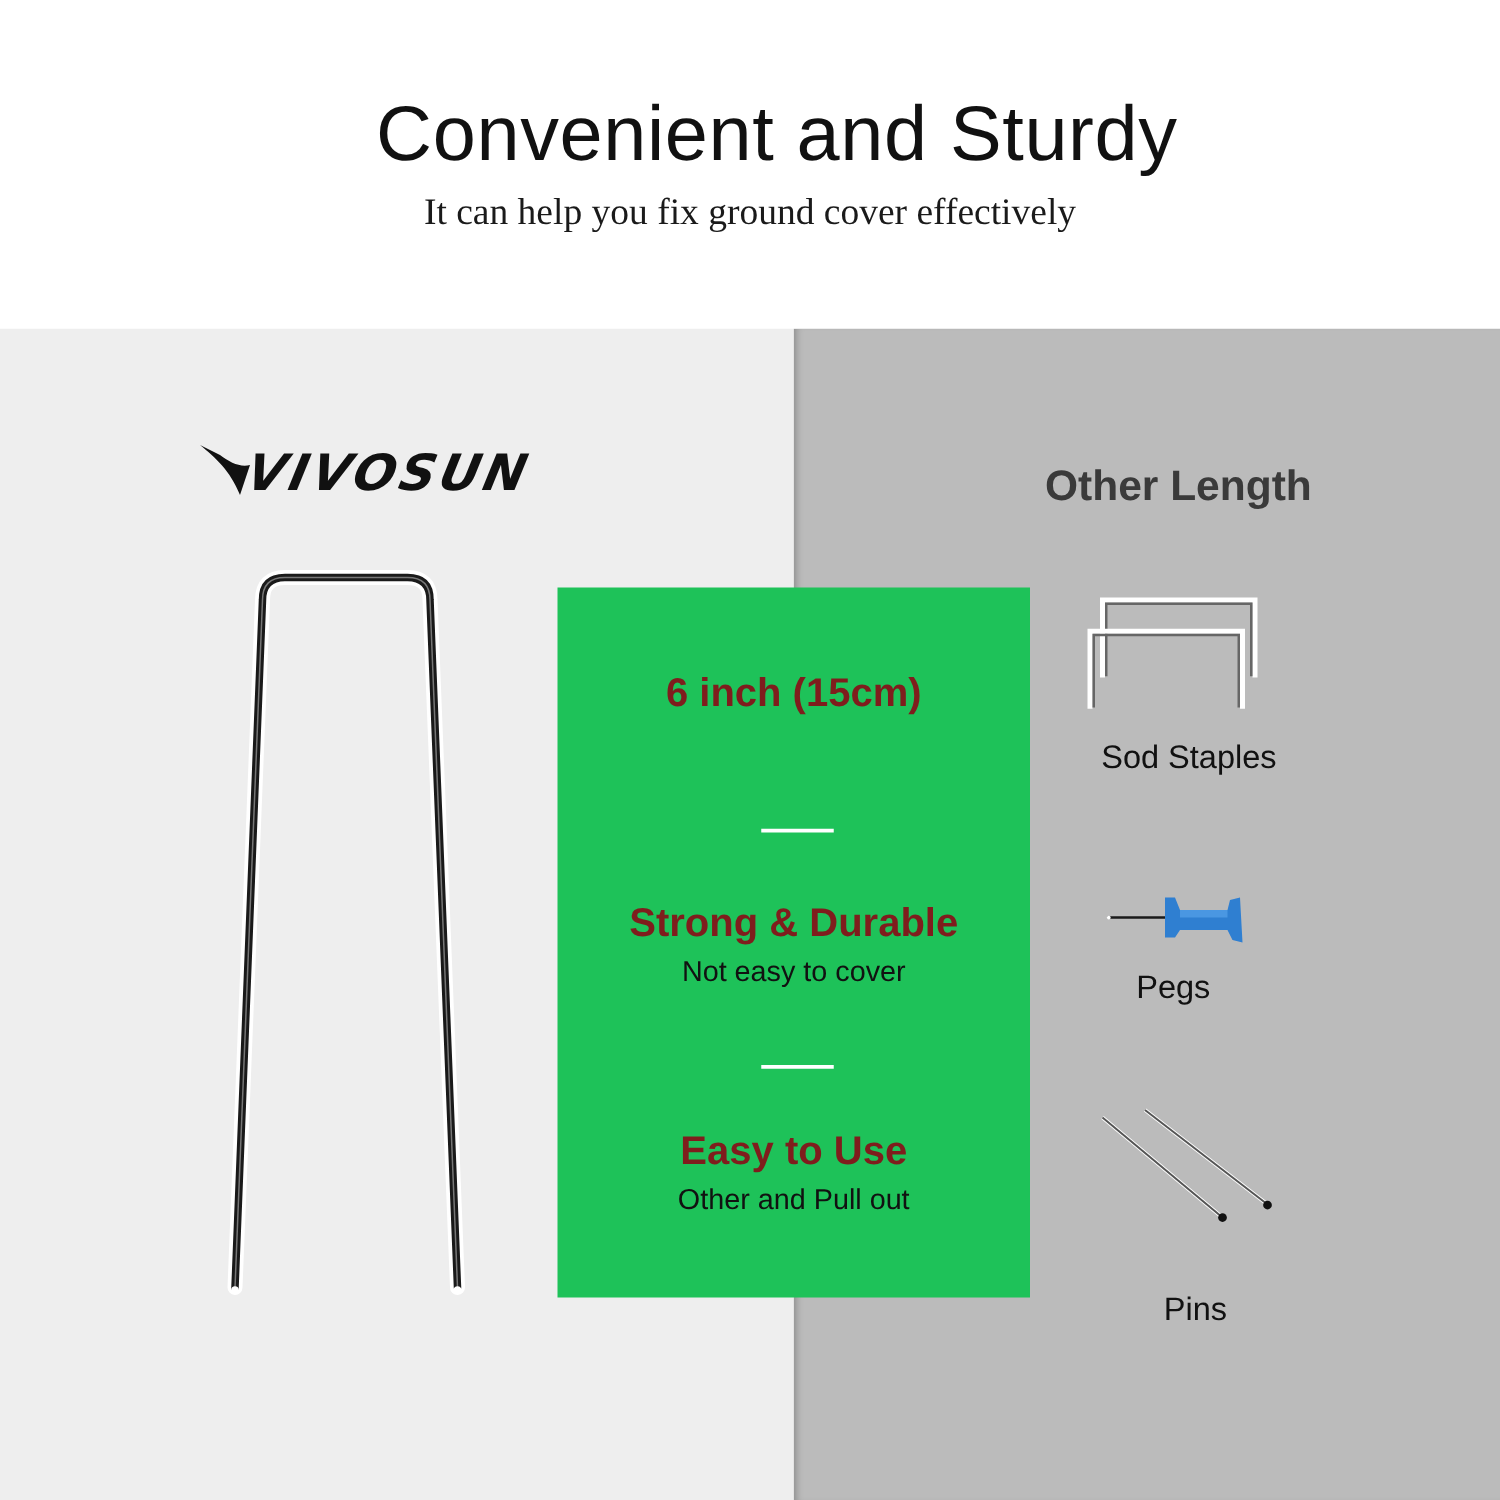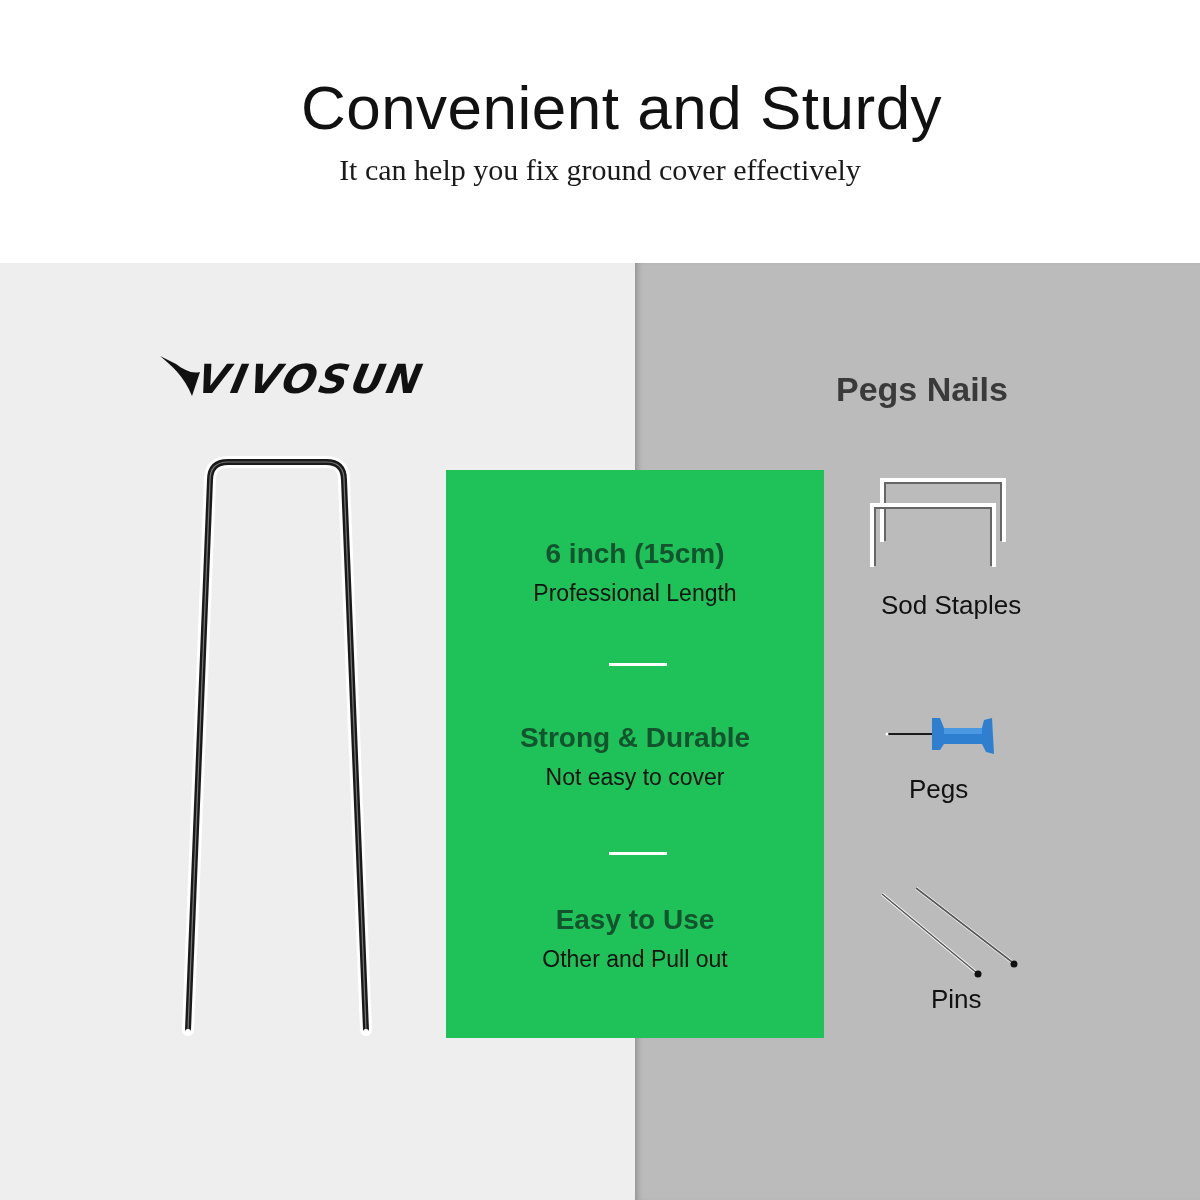--- a/index.html
+++ b/index.html
@@ -14,21 +14,21 @@
     .right-panel { position: absolute; left: 635px; top: 263px; width: 565px; height: 937px; background: #bbbbbb;
       box-shadow: inset 6px 0 6px -4px rgba(0,0,0,0.25); }
 
     .brand-logo { position: absolute; left: 158px; top: 352px; width: 242px; height: 56px; }
     .brand-text { position: absolute; left: 198px; top: 356px; font-size: 40px; font-weight: 900; font-style: italic; color: #111111; letter-spacing: 3px; transform: skewX(-12deg); font-family: "DejaVu Sans", sans-serif; }
 
     .staple-svg { position: absolute; left: 170px; top: 440px; }
 
     .green-box { position: absolute; left: 446px; top: 470px; width: 378px; height: 568px; background: #1ec259; text-align: center; }
     .feature { position: absolute; left: 0; right: 0; }
-    .feature-title { font-size: 28px; font-weight: 700; color: #14532d; line-height: 40px; }
+    .feature-title { font-size: 32px; font-weight: 700; color: #7f1d1d; line-height: 40px; }
     .feature-sub { font-size: 23px; color: #111111; line-height: 30px; margin-top: 4px; }
     .divider { position: absolute; left: 163px; width: 58px; height: 3px; background: #ffffff; }
 
     .other-title { position: absolute; left: 836px; top: 370px; font-size: 34px; font-weight: 700; color: #3a3a3a; }
     .item-label { position: absolute; font-size: 26px; color: #111111; }
     .icon-svg { position: absolute; }
   </style>
 </head>
 <body>
 
@@ -50,35 +50,34 @@
   <path d="M18 590 L40 40 Q40 22 58 22 L156 22 Q174 22 174 40 L196 590" fill="none" stroke="#ffffff" stroke-width="12" stroke-linecap="round"></path>
   <path d="M18 590 L40 40 Q40 22 58 22 L156 22 Q174 22 174 40 L196 590" fill="none" stroke="#1a1a1a" stroke-width="6" stroke-linecap="round"></path>
   <path d="M18 590 L40 40 Q40 22 58 22 L156 22 Q174 22 174 40 L196 590" fill="none" stroke="#777777" stroke-width="1.2"></path>
   <circle cx="18" cy="592" r="3" fill="#ffffff"></circle>
   <circle cx="196" cy="592" r="3" fill="#ffffff"></circle>
 </svg>
 
 <div class="green-box">
   <div class="feature" style="top:64px;">
     <div class="feature-title">6 inch (15cm)</div>
-    <div class="feature-sub">Professional Length</div>
   </div>
   <div class="divider" style="top:193px;"></div>
   <div class="feature" style="top:248px;">
     <div class="feature-title">Strong &amp; Durable</div>
     <div class="feature-sub">Not easy to cover</div>
   </div>
   <div class="divider" style="top:382px;"></div>
   <div class="feature" style="top:430px;">
     <div class="feature-title">Easy to Use</div>
     <div class="feature-sub">Other and Pull out</div>
   </div>
 </div>
 
-<div class="other-title">Pegs Nails</div>
+<div class="other-title">Other Length</div>
 
 <svg class="icon-svg" style="left:866px; top:470px;" width="150" height="100" viewBox="0 0 150 100">
   <g fill="none" stroke-linecap="square">
     <path d="M16 70 L16 10 L138 10 L138 70" stroke="#ffffff" stroke-width="4"></path>
     <path d="M19 70 L19 13 L135 13 L135 70" stroke="#666666" stroke-width="2"></path>
     <path d="M6 95 L6 35 L128 35 L128 95" stroke="#ffffff" stroke-width="4"></path>
     <path d="M9 95 L9 38 L125 38 L125 95" stroke="#666666" stroke-width="2"></path>
   </g>
 </svg>
 <div class="item-label" style="left:857px; top:590px;margin-left:24px;">Sod Staples</div>
@@ -92,13 +91,13 @@
 <div class="item-label" style="left:909px; top:774px;">Pegs</div>
 
 <svg class="icon-svg" style="left:876px; top:882px;" width="150" height="100" viewBox="0 0 150 100">
   <line x1="6" y1="12" x2="102" y2="92" stroke="#ffffff" stroke-width="3"></line>
   <line x1="6" y1="12" x2="102" y2="92" stroke="#555555" stroke-width="1.6"></line>
   <circle cx="102" cy="92" r="3.5" fill="#111111"></circle>
   <line x1="40" y1="6" x2="136" y2="80" stroke="#ffffff" stroke-width="3"></line>
   <line x1="40" y1="6" x2="136" y2="80" stroke="#555555" stroke-width="1.6"></line>
   <circle cx="138" cy="82" r="3.5" fill="#111111"></circle>
 </svg>
-<div class="item-label" style="left:931px; top:984px;">Pins</div>
+<div class="item-label" style="left:931px; top:1032px;">Pins</div>
 
 </body></html>

